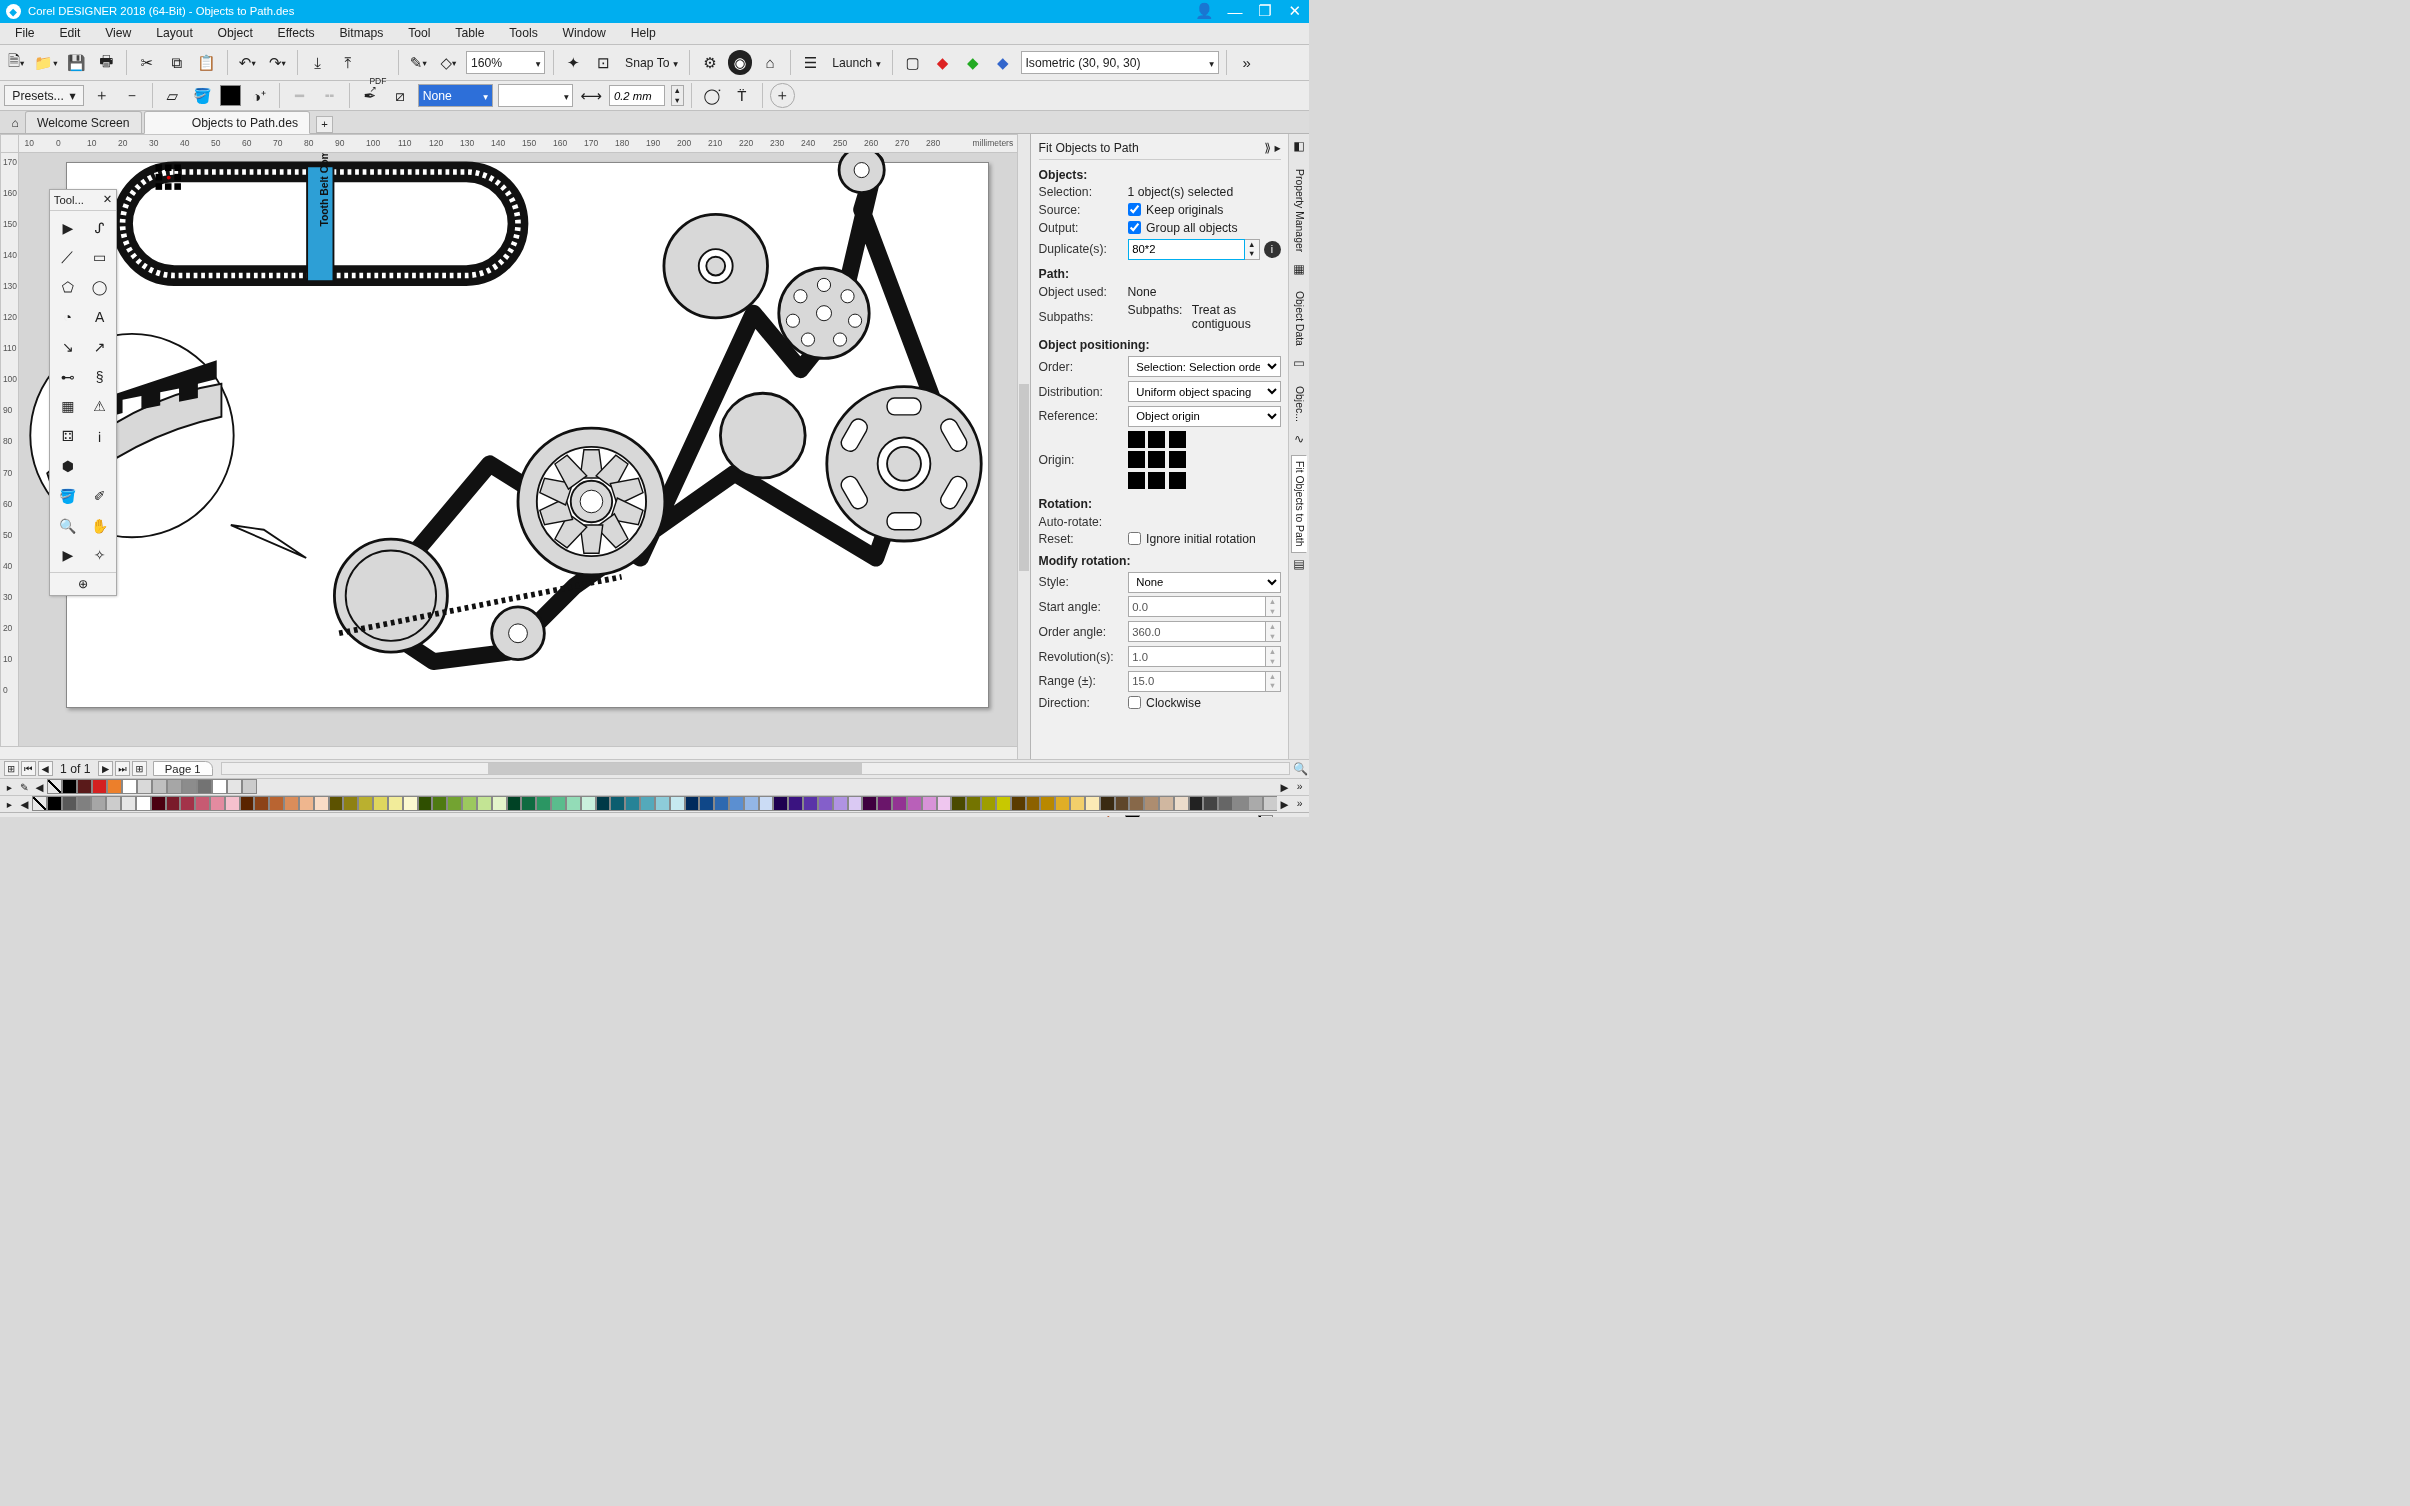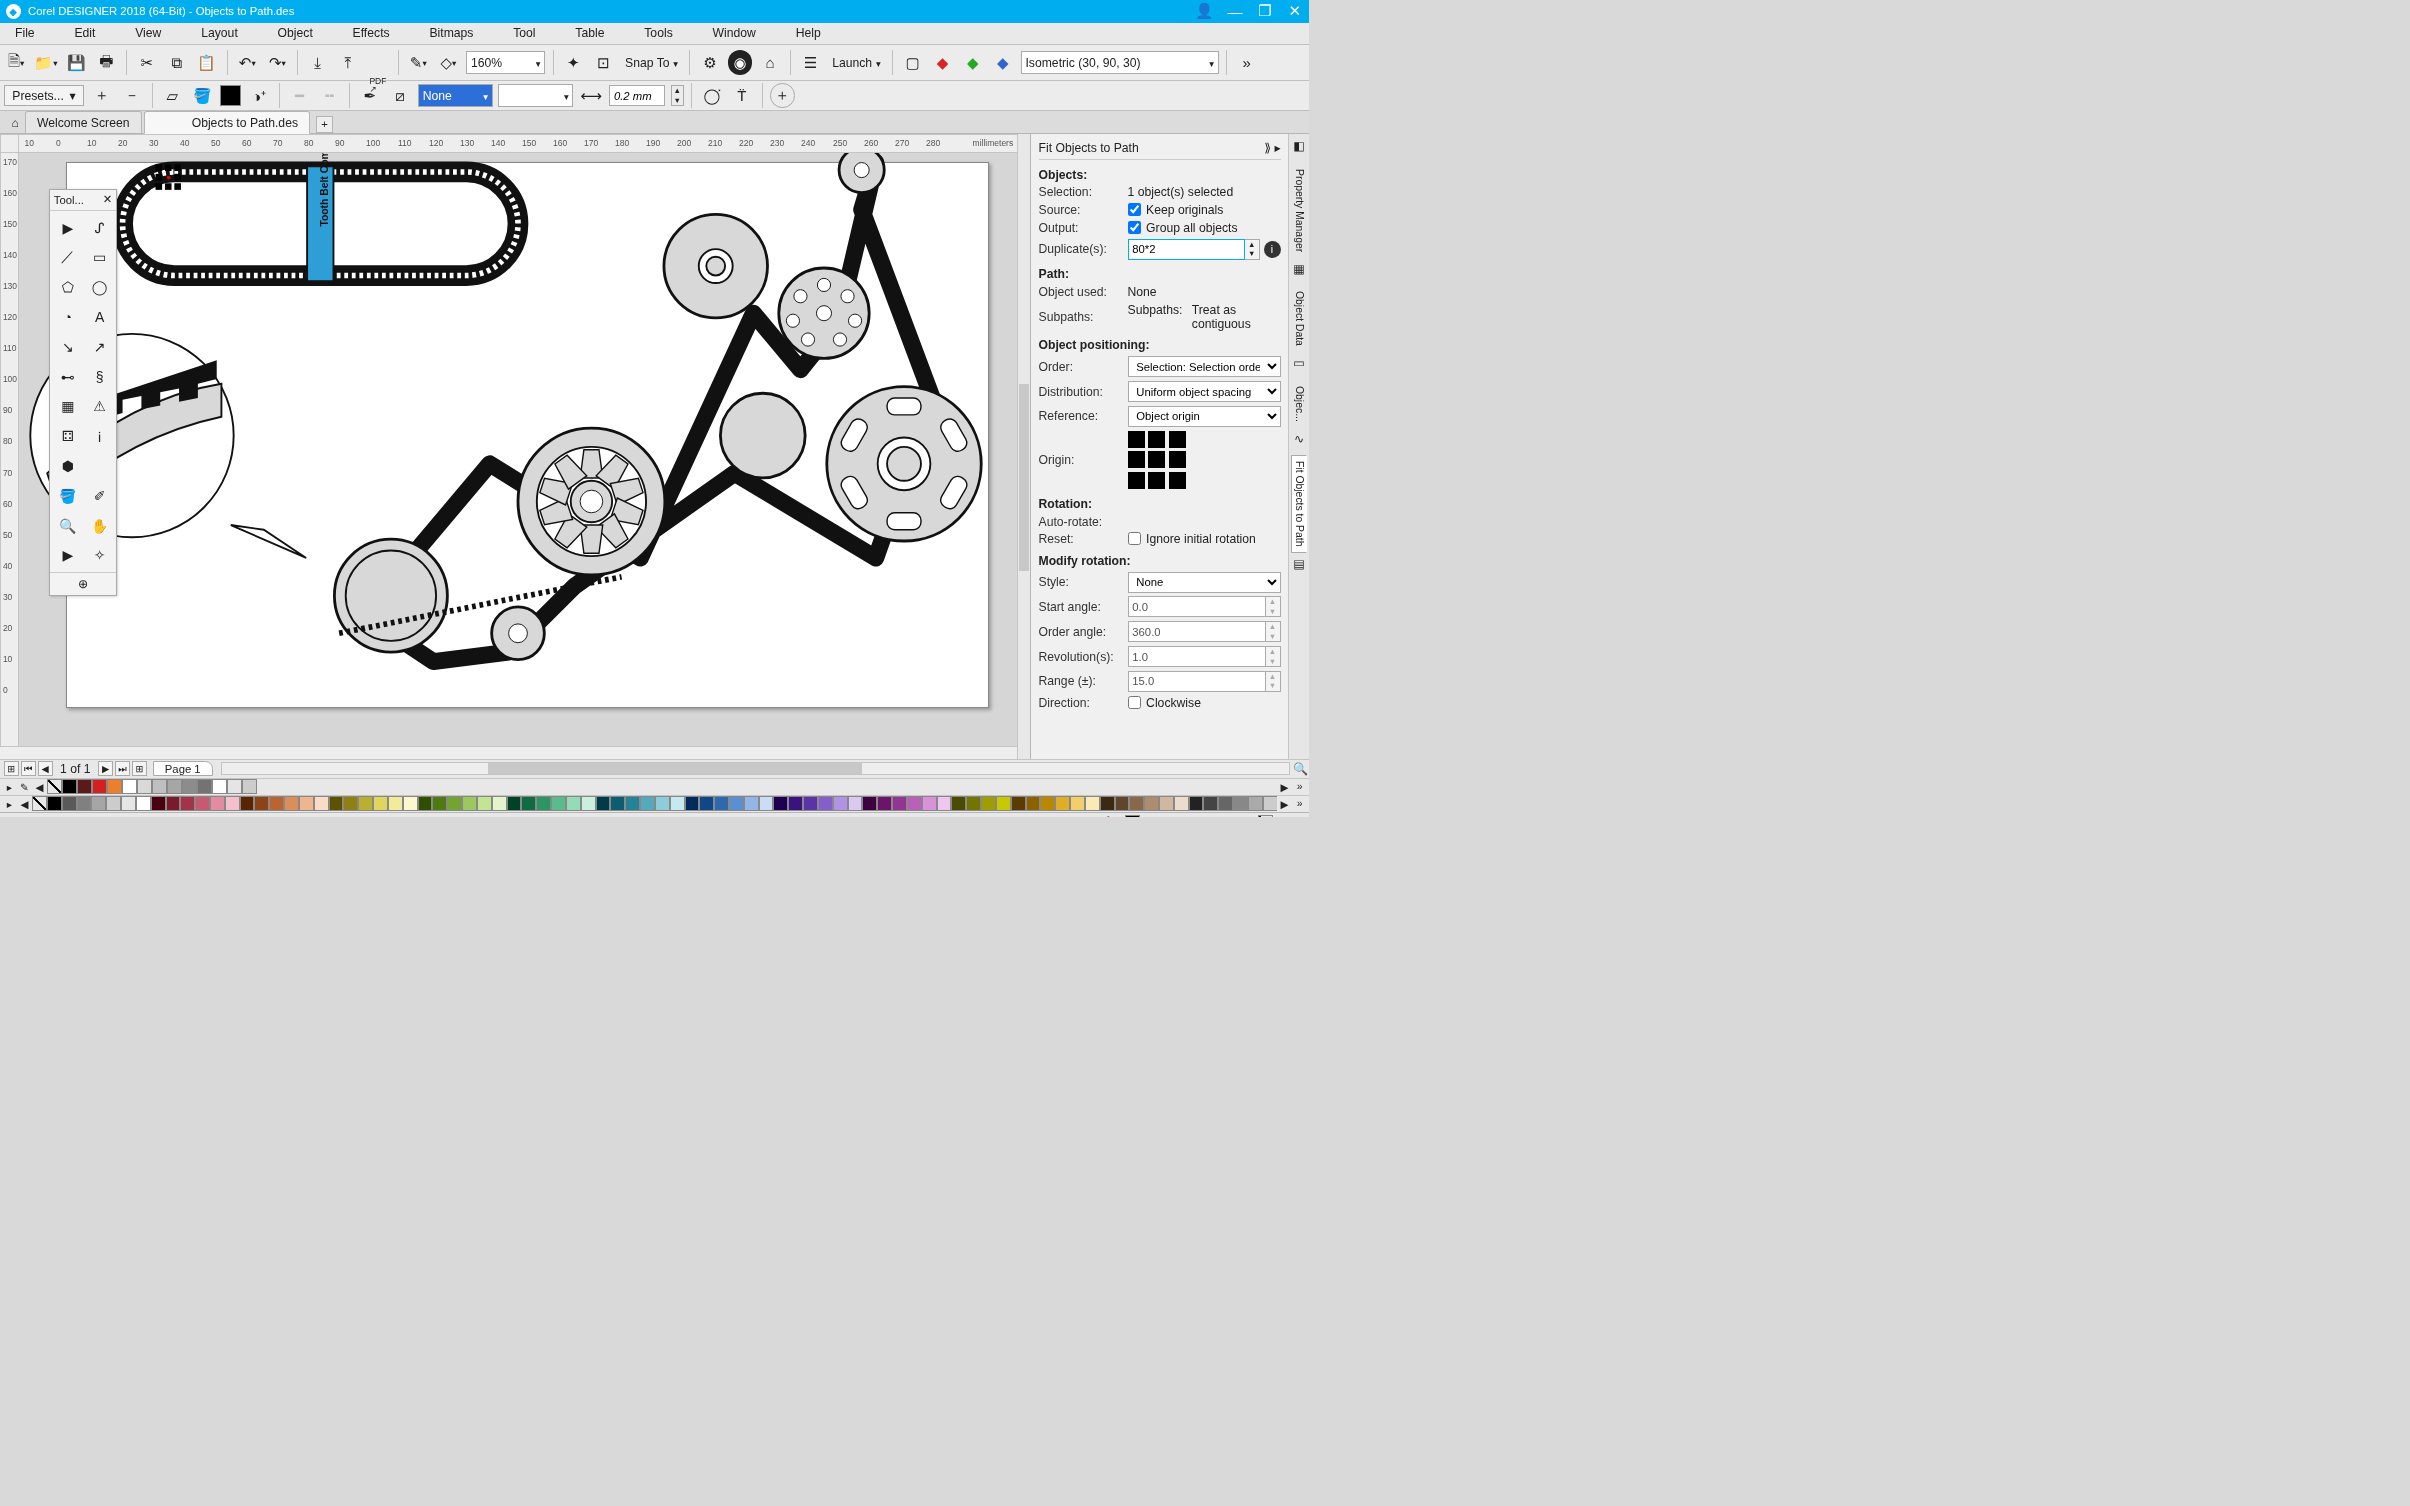--- a/index.html
+++ b/index.html
@@ -6,21 +6,21 @@
 body { width: 1309px; height: 817px; background: #d9d9d9; overflow: hidden; font-size: 12.2px; color: #222; }
 
 
 .titlebar { height: 22.6px; background: #00aeef; display: flex; align-items: center; color: #fff; padding: 0 5.6px; }
 .titlebar .app-icon { width: 15px; height: 15px; background: #fff; border-radius: 50%; margin-right: 7.5px; display:flex;align-items:center;justify-content:center;color:#00aeef;font-size:9.4px;font-weight:bold;}
 .titlebar .title { flex: 1; font-size: 11.3px; }
 .titlebar .win-btns { display: flex; gap: 13px; align-items: center; }
 .titlebar .win-btn { width: 17px; height: 17px; display:flex;align-items:center;justify-content:center; cursor:pointer; font-size:15px; }
 
 
-.menubar { height: 22.6px; background: #e9e9e9; border-bottom: 0.9px solid #c0c0c0; display: flex; align-items: center; padding: 0 5.6px; gap: 21px; }
+.menubar { height: 22.6px; background: #e9e9e9; border-bottom: 0.9px solid #c0c0c0; display: flex; align-items: center; padding: 0 5.6px; gap: 6px; }
 .menubar .item { padding: 2.8px 9.4px; cursor: pointer; font-size: 12.2px; }
 
 
 .toolbar { height: 36px; background: #ececec; border-bottom: 0.9px solid #c0c0c0; display: flex; align-items: center; padding: 0 3.8px; gap: 5.6px; }
 .toolbar .sep { width: 0.9px; height: 24.5px; background: #c0c0c0; margin: 0 1.9px; }
 .toolbar .tbtn { width: 24.5px; height: 24.5px; display:flex;align-items:center;justify-content:center; cursor:pointer; border:0.9px solid transparent; font-size:15px; }
 .toolbar .dd { display:flex; align-items:center; border:0.9px solid #aaa; height:22.6px; padding:0 3.8px; background:#fff; cursor:pointer; min-width:56px; justify-content:space-between;}
 .toolbar .dd .car::after{content:"▾"; font-size:9.4px; margin-left:3.8px;}
 .toolbar input[type=text]{ border:0.9px solid #aaa; height:21px; padding:0 3.8px; font-size:11.3px;}
 

